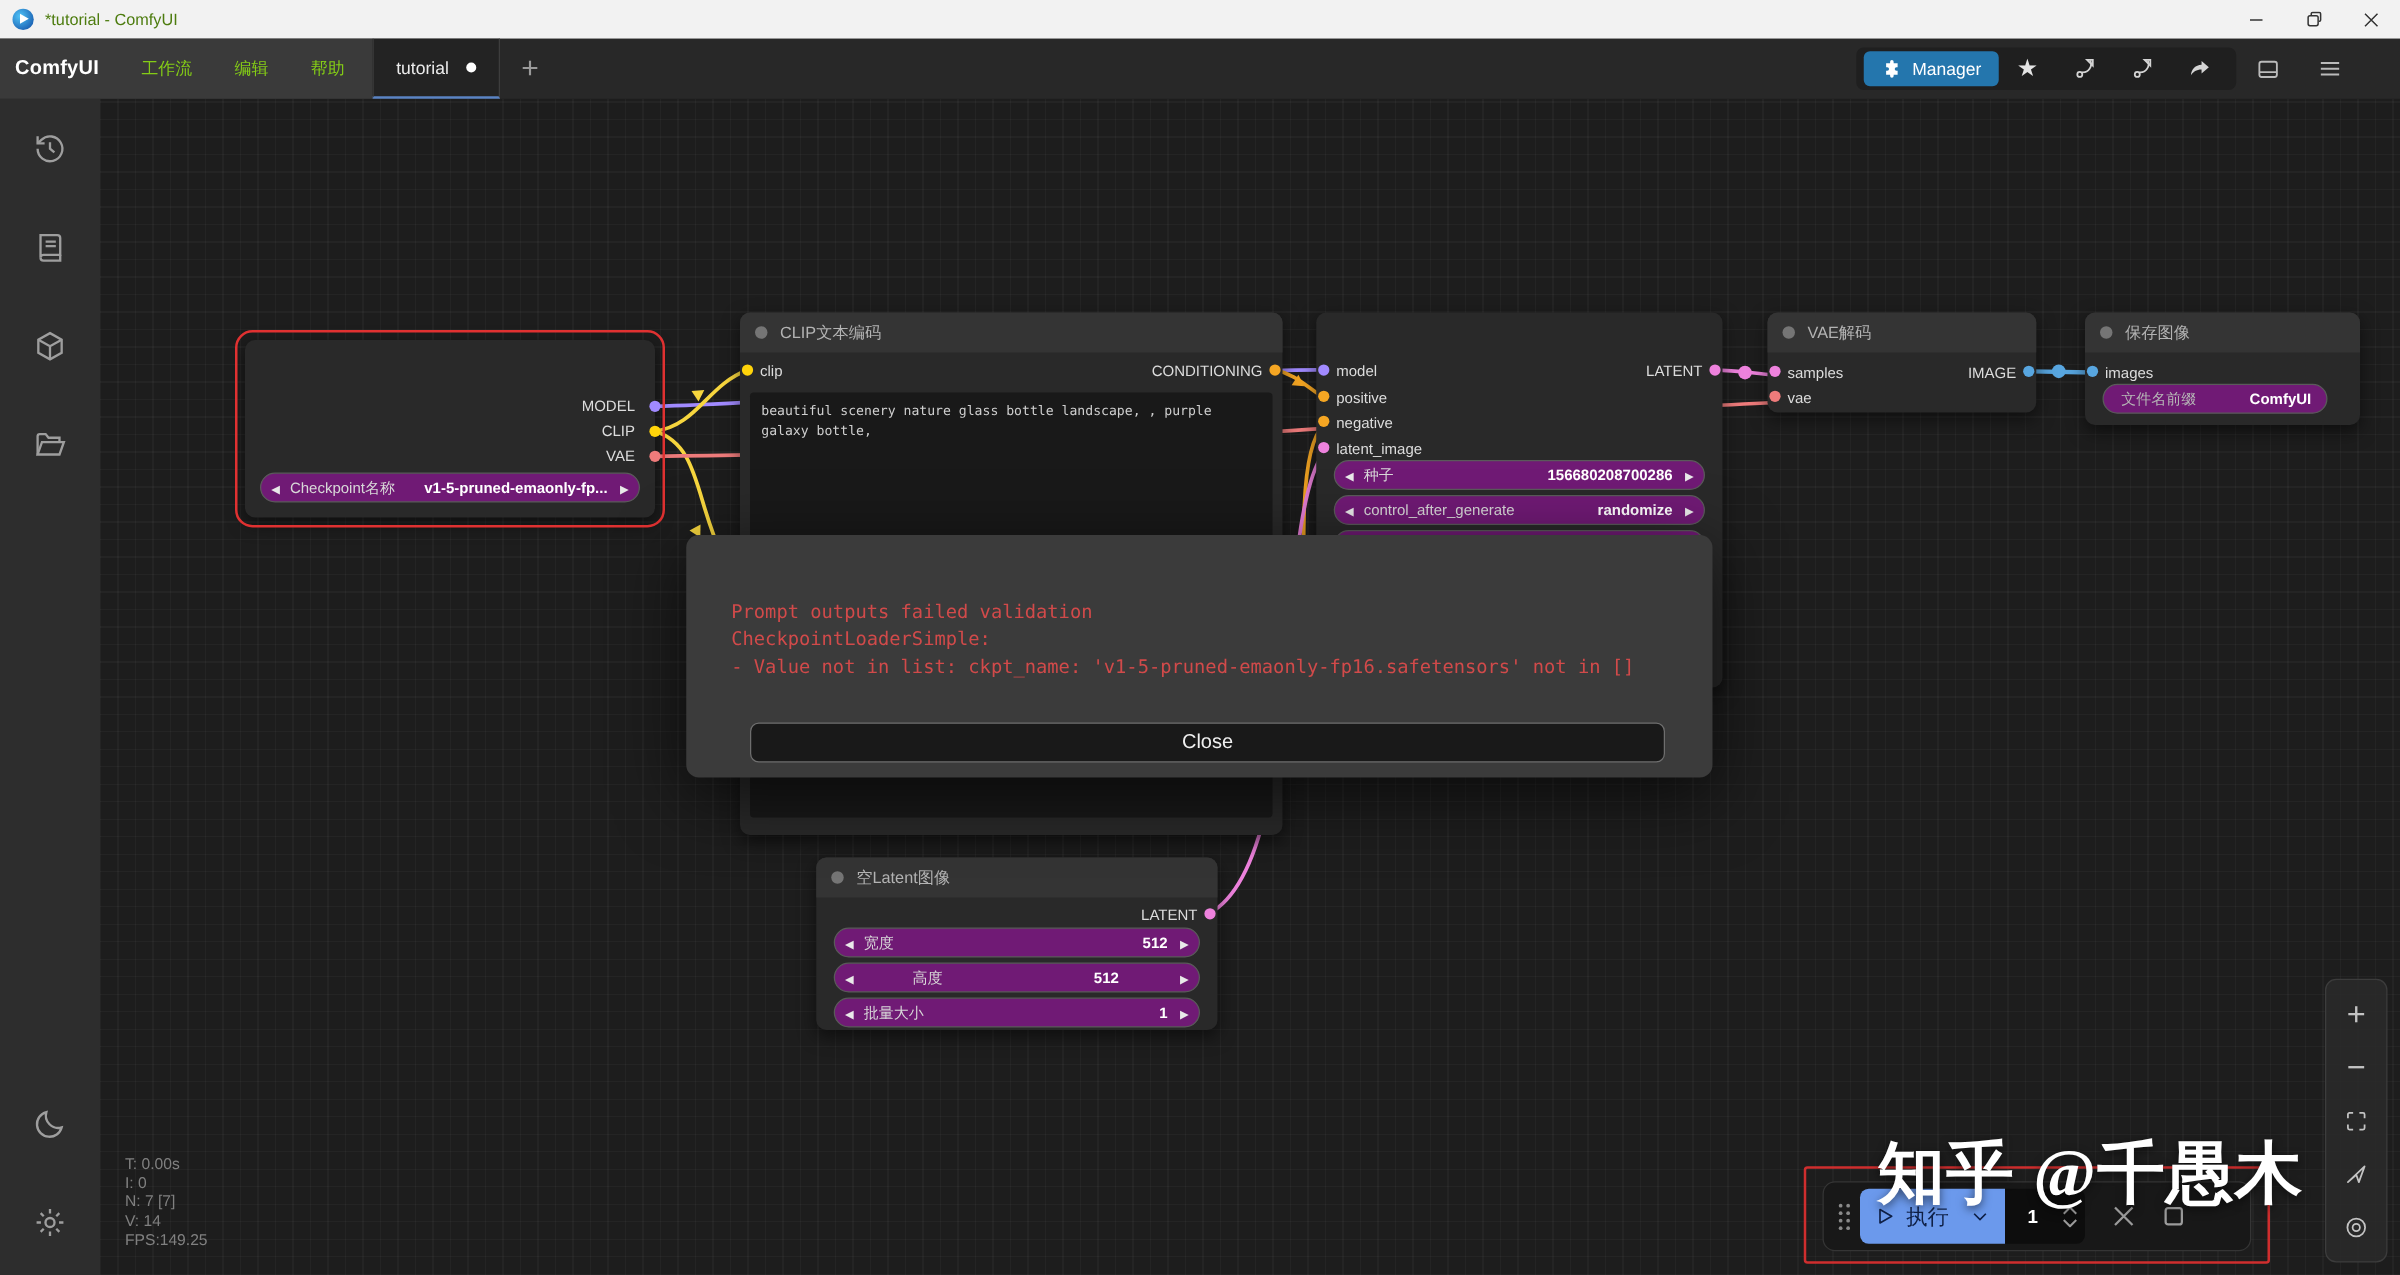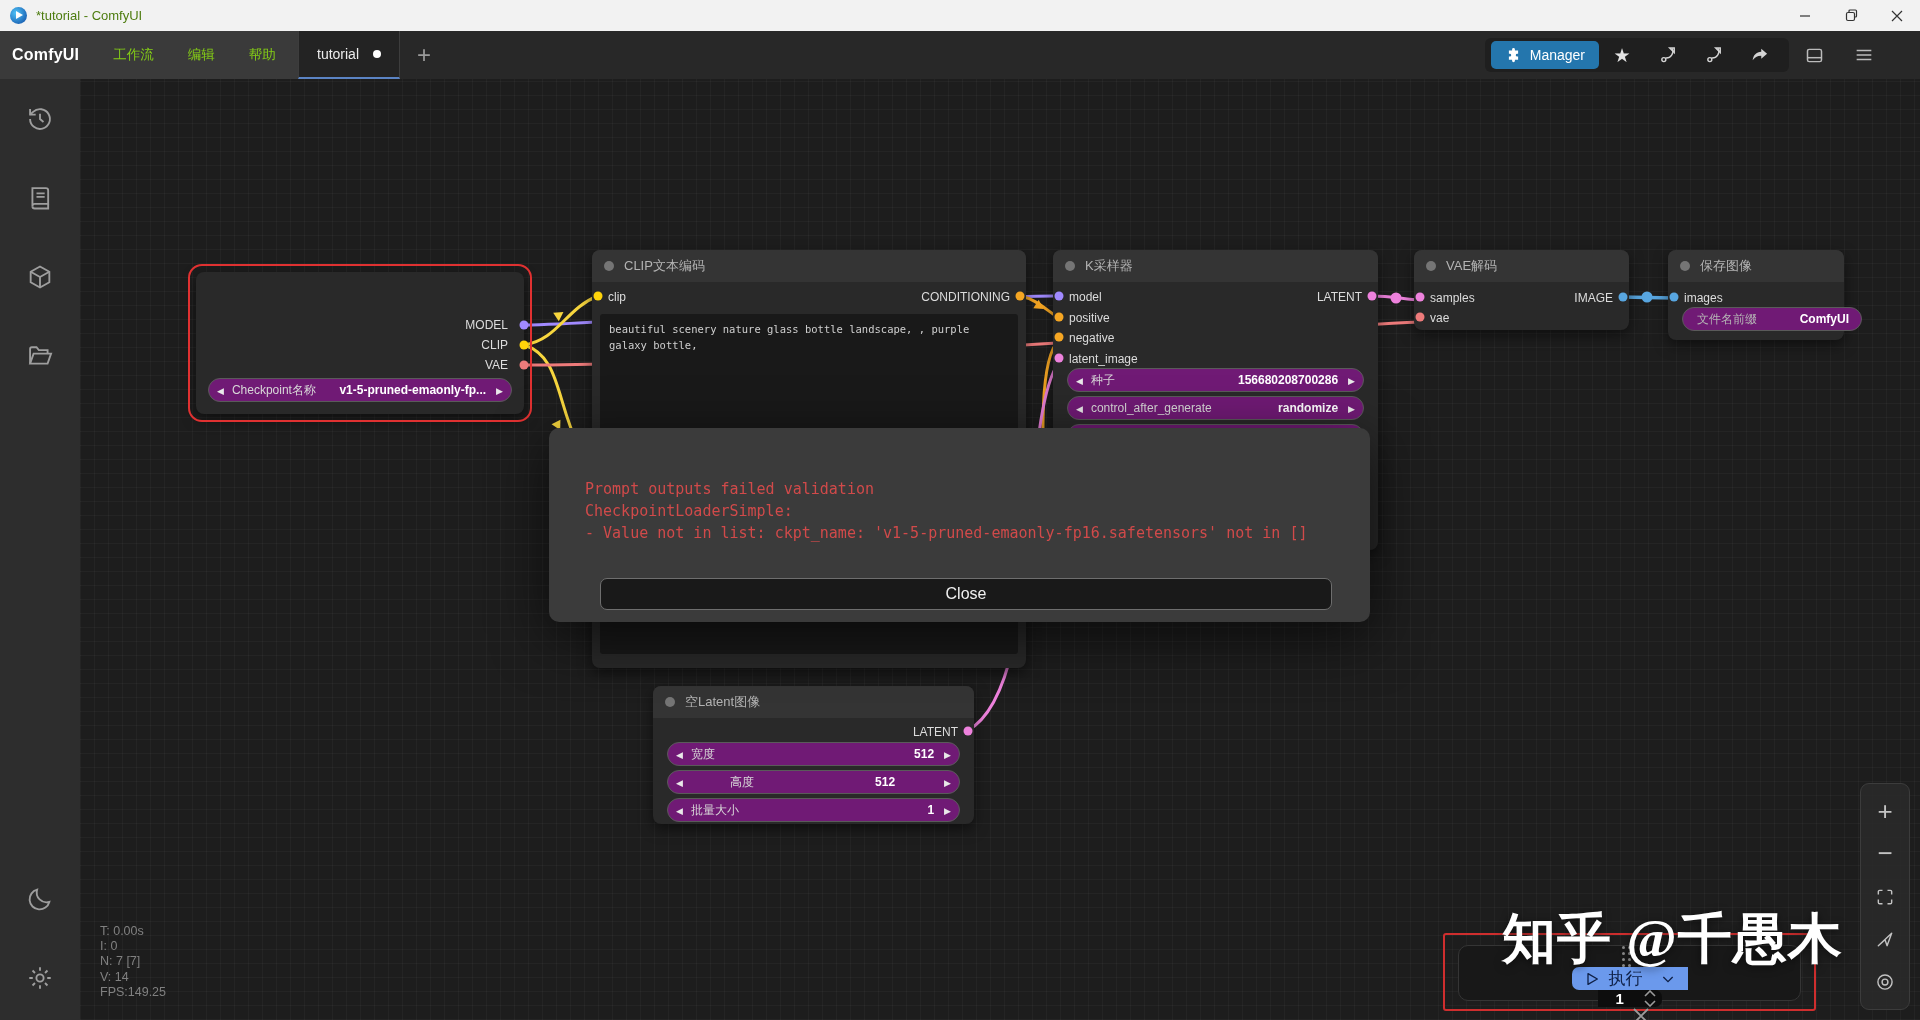--- a/index.html
+++ b/index.html
@@ -87,21 +87,21 @@
                display:flex; align-items:center; justify-content:center; }
 
   
   #stats { position:absolute; left:100px; top:924px; color:#808080; font-size:12.5px; line-height:15.2px;
            z-index:2; }
 
   
   #exec-outline { position:absolute; left:1443px; top:933px; width:373px; height:78px;
                   border:2px solid #cf2e2e; border-radius:3px; z-index:5; }
   #execbar { position:absolute; left:13px; top:10px; width:343px; height:56px; background:rgba(24,24,24,.95);
-             border:1px solid #353535; border-radius:10px; display:flex; align-items:center; padding:0 10px;flex-direction:column; }
+             border:1px solid #353535; border-radius:10px; display:flex; align-items:center; padding:0 10px; }
   .handle { display:grid; grid-template-columns:3px 3px; grid-gap:3px; margin:0 8px 0 2px; }
   .handle i { width:3px; height:3px; border-radius:50%; background:#8a8a8a; }
   #runbtn { display:flex; align-items:center; height:44px; background:#6b99ec; border-radius:7px 0 0 7px;
             padding:0 12px; gap:9px; color:#0f2046; font-size:17px; }
   #runbtn svg { stroke:#0f2046; fill:none; stroke-width:2; }
   #countbox { height:44px; width:64px; background:#0d0d0d; border-radius:0 7px 7px 0; display:flex;
               align-items:center; color:#fff; }
   #countbox .cnum { font-size:15px; font-weight:bold; margin-left:18px; }
   .spinners { margin-left:auto; margin-right:6px; display:flex; flex-direction:column; gap:3px; }
   .spinners svg { stroke:#9a9a9a; fill:none; stroke-width:1.6; }
@@ -296,24 +296,20 @@
     <span>CLIP文本编码</span>
     </div>
   <div class="port" style="left:16px; top:40px;">clip</div>
   <div class="port" style="right:16px; top:40px;">CONDITIONING</div>
   <span class="pdot c-clip" style="left:6px; top:46px;"></span>
   <span class="pdot c-cond" style="left:428px; top:46px;"></span>
   <div class="textarea" style="left:8px; top:64px; width:418px; height:340px;">beautiful scenery nature glass bottle landscape, , purple galaxy bottle,</div>
 </div>
 
 <div class="node" style="left:1053px; top:250px; width:325px; height:300px;">
-  <div class="node-title">
-      <span class="tdot"></span>
-    <span>K采样器</span>
-    </div>
   <div class="port" style="left:16px; top:40px;">model</div>
   <div class="port" style="left:16px; top:61px;">positive</div>
   <div class="port" style="left:16px; top:81px;">negative</div>
   <div class="port" style="left:16px; top:102px;">latent_image</div>
   <div class="port" style="right:16px; top:40px;">LATENT</div>
   <span class="pdot c-model" style="left:6px; top:46px;"></span>
   <span class="pdot c-cond" style="left:6px; top:67px;"></span>
   <span class="pdot c-cond" style="left:6px; top:87px;"></span>
   <span class="pdot c-latent" style="left:6px; top:108px;"></span>
   <span class="pdot c-latent" style="left:319px; top:46px;"></span>
@@ -338,21 +334,21 @@
     <span>VAE解码</span>
     </div>
   <div class="port" style="left:16px; top:41px;">samples</div>
   <div class="port" style="left:16px; top:61px;">vae</div>
   <div class="port" style="right:16px; top:41px;">IMAGE</div>
   <span class="pdot c-latent" style="left:6px; top:47px;"></span>
   <span class="pdot c-vae" style="left:6px; top:67px;"></span>
   <span class="pdot c-image" style="left:209px; top:47px;"></span>
 </div>
 
-<div class="node" style="left:1668px; top:250px; width:176px; height:90px;">
+<div class="node" style="left:1668px; top:250px; width:220px; height:90px;">
   <div class="node-title">
       <span class="tdot"></span>
     <span>保存图像</span>
     </div>
   <div class="port" style="left:16px; top:41px;">images</div>
   <span class="pdot c-image" style="left:6px; top:47px;"></span>
   <div class="pill" style="left:14px; top:57px; width:180px;">
     <span class="plabel" style="margin-left:6px; color:#b5b5b5;">文件名前缀</span>
     <span class="pvalue" style="margin-right:4px;">ComfyUI</span>
   </div>

